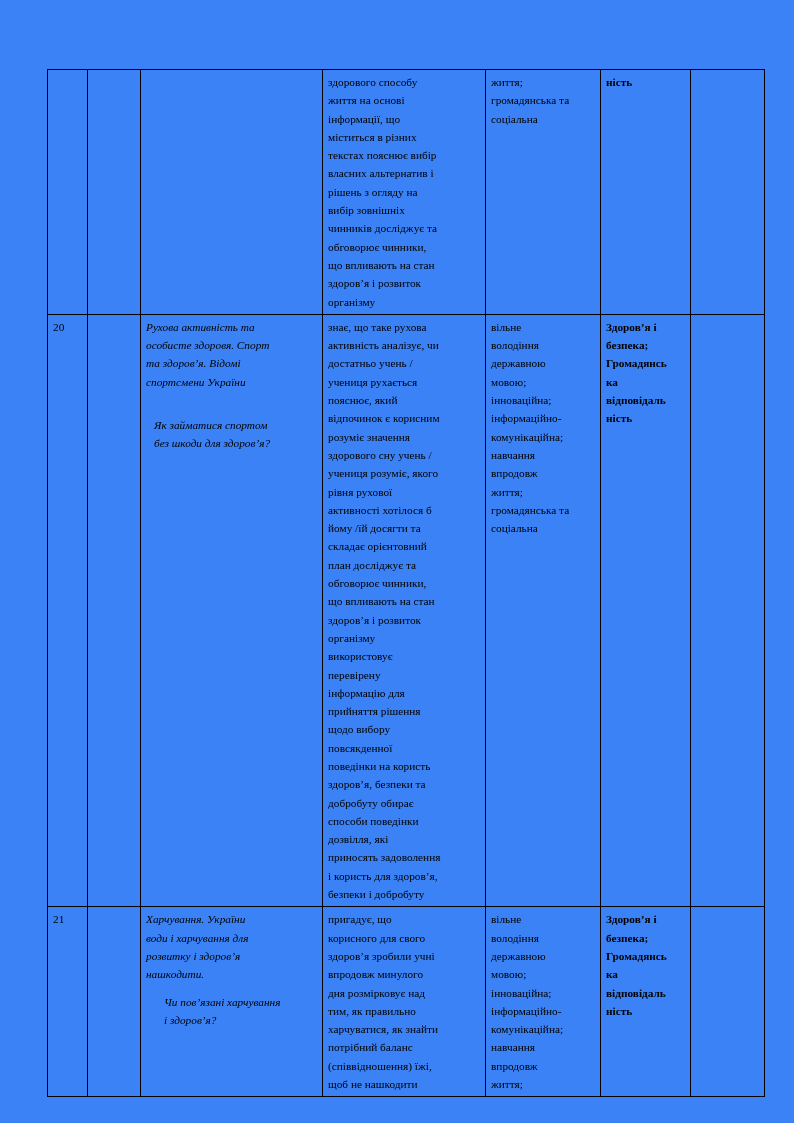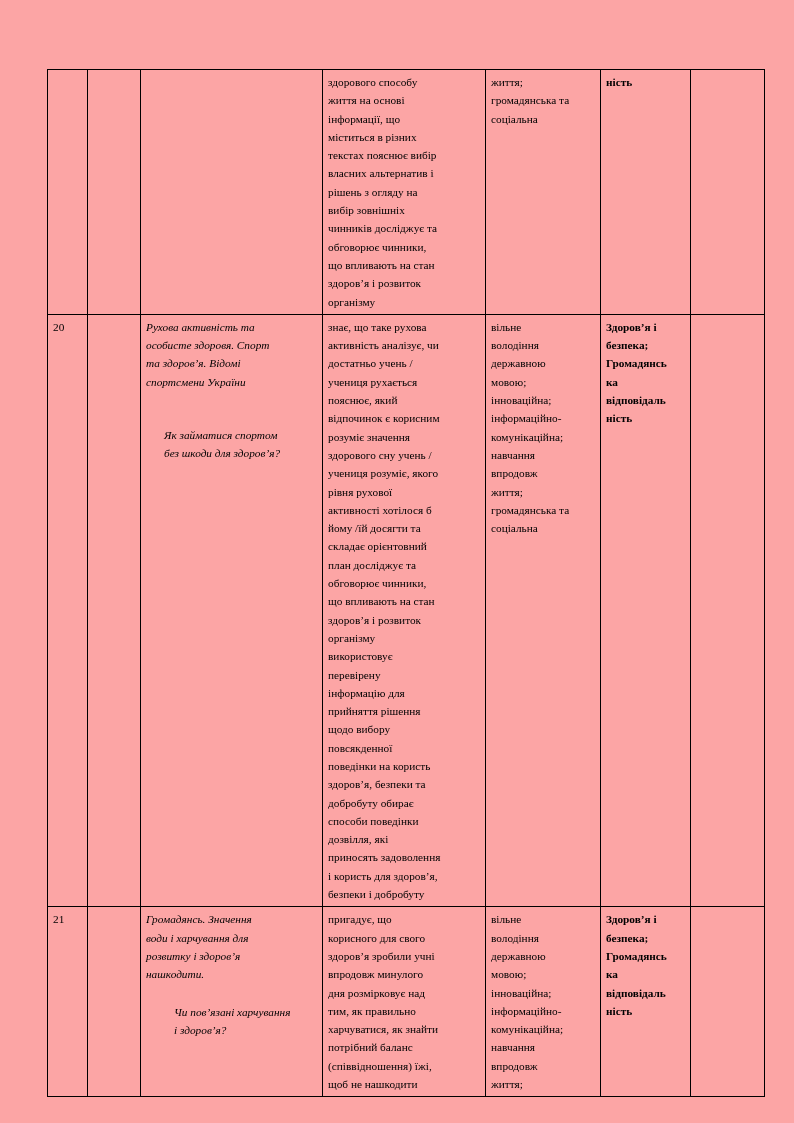--- a/index.html
+++ b/index.html
@@ -11,21 +11,21 @@
     width: 794px;
     height: 1123px;
     font-family: "Liberation Serif", "DejaVu Serif", serif;
     color: #000000;
     overflow: hidden;
   }
   .page {
     position: relative;
     width: 794px;
     height: 1123px;
-    background: #fca5a5;
+    background: #3b82f6;
     box-sizing: border-box;
   }
   .table-wrap {
     position: absolute;
     left: 47px;
     top: 69px;
     width: 717px;
   }
   table.doc-table {
     border-collapse: collapse;
@@ -55,21 +55,21 @@
     text-align: left;
     padding-left: 7px;
     margin-top: 20px;
   }
   .theme-title {
     margin: 0;
     font-style: italic;
   }
   .theme-q {
     font-style: italic;
-    margin: 18px;
+    margin: 8px;
     padding-top: 17px;
   }
   .theme-q.indent {
     padding-top: 1px;
     text-indent: 10px;
   }
   .stack {
     display: block;
   }
   .col6-cell .stack {
@@ -196,21 +196,21 @@
             <span class="stack">ність</span>
           </td>
           <td></td>
         </tr>
 
         <tr>
           <td class="num">21</td>
           <td></td>
           <td>
             <p class="theme-title">
-              <span class="stack">Громадянсь. Значення</span>
+              <span class="stack">Харчування. України</span>
               <span class="stack">води і харчування для</span>
               <span class="stack">розвитку і здоров’я</span>
               <span class="stack">нашкодити.</span>
             </p>
             <p class="theme-q indent">
               <span class="stack">Чи  пов’язані харчування</span>
               <span class="stack">і здоров’я?</span>
             </p>
           </td>
           <td>

